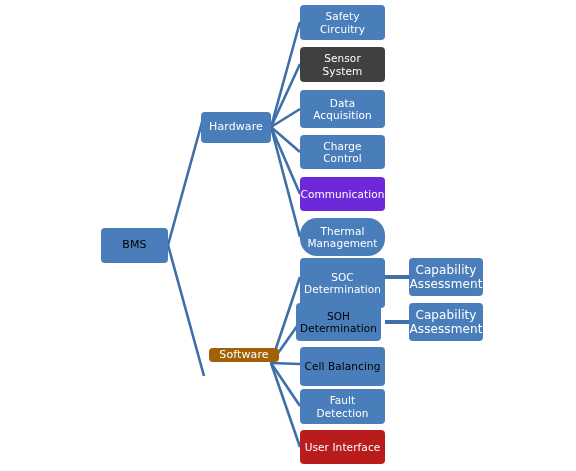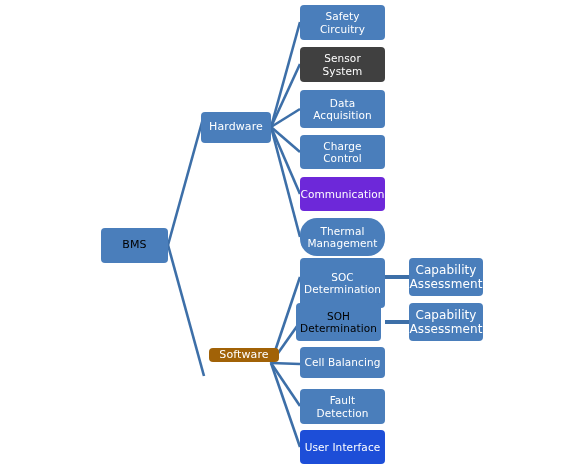--- a/index.html
+++ b/index.html
@@ -115,27 +115,27 @@
 Management</span>
       </div>
       <div class="node lvl-leaf" style="left: 300px; top: 258px; width: 85px; height: 50px; background: rgb(74, 126, 187); color: rgb(255, 255, 255);">
         <span class="node-label">SOC
 Determination</span>
       </div>
       <div class="node lvl-leaf" style="left: 296px; top: 303px; width: 85px; height: 38px; background: rgb(74, 126, 187); color: #000000;">
         <span class="node-label">SOH
 Determination</span>
       </div>
-      <div class="node lvl-leaf" style="left: 300px; top: 347px; width: 85px; height: 31px; background: rgb(74, 126, 187); color: #ffffff;">
+      <div class="node lvl-leaf" style="left: 300px; top: 347px; width: 85px; height: 39px; background: rgb(74, 126, 187); color: #000000;">
         <span class="node-label">Cell Balancing</span>
       </div>
       <div class="node lvl-leaf" style="left: 300px; top: 389px; width: 85px; height: 35px; background: rgb(74, 126, 187); color: rgb(255, 255, 255);">
         <span class="node-label">Fault Detection</span>
       </div>
-      <div class="node lvl-leaf" style="left: 300px; top: 430px; width: 85px; height: 34px; background: #1d4ed8; color: rgb(255, 255, 255);">
+      <div class="node lvl-leaf" style="left: 300px; top: 430px; width: 85px; height: 34px; background: #b91c1c; color: rgb(255, 255, 255);">
         <span class="node-label">User Interface</span>
       </div>
       <div class="node lvl-sub" style="left: 409px; top: 258px; width: 74px; height: 38px; background: rgb(74, 126, 187); color: rgb(255, 255, 255);">
         <span class="node-label">Capability
 Assessment</span>
       </div>
       <div class="node lvl-sub" style="left: 409px; top: 303px; width: 74px; height: 38px; background: rgb(74, 126, 187); color: rgb(255, 255, 255);">
         <span class="node-label">Capability
 Assessment</span>
       </div>

